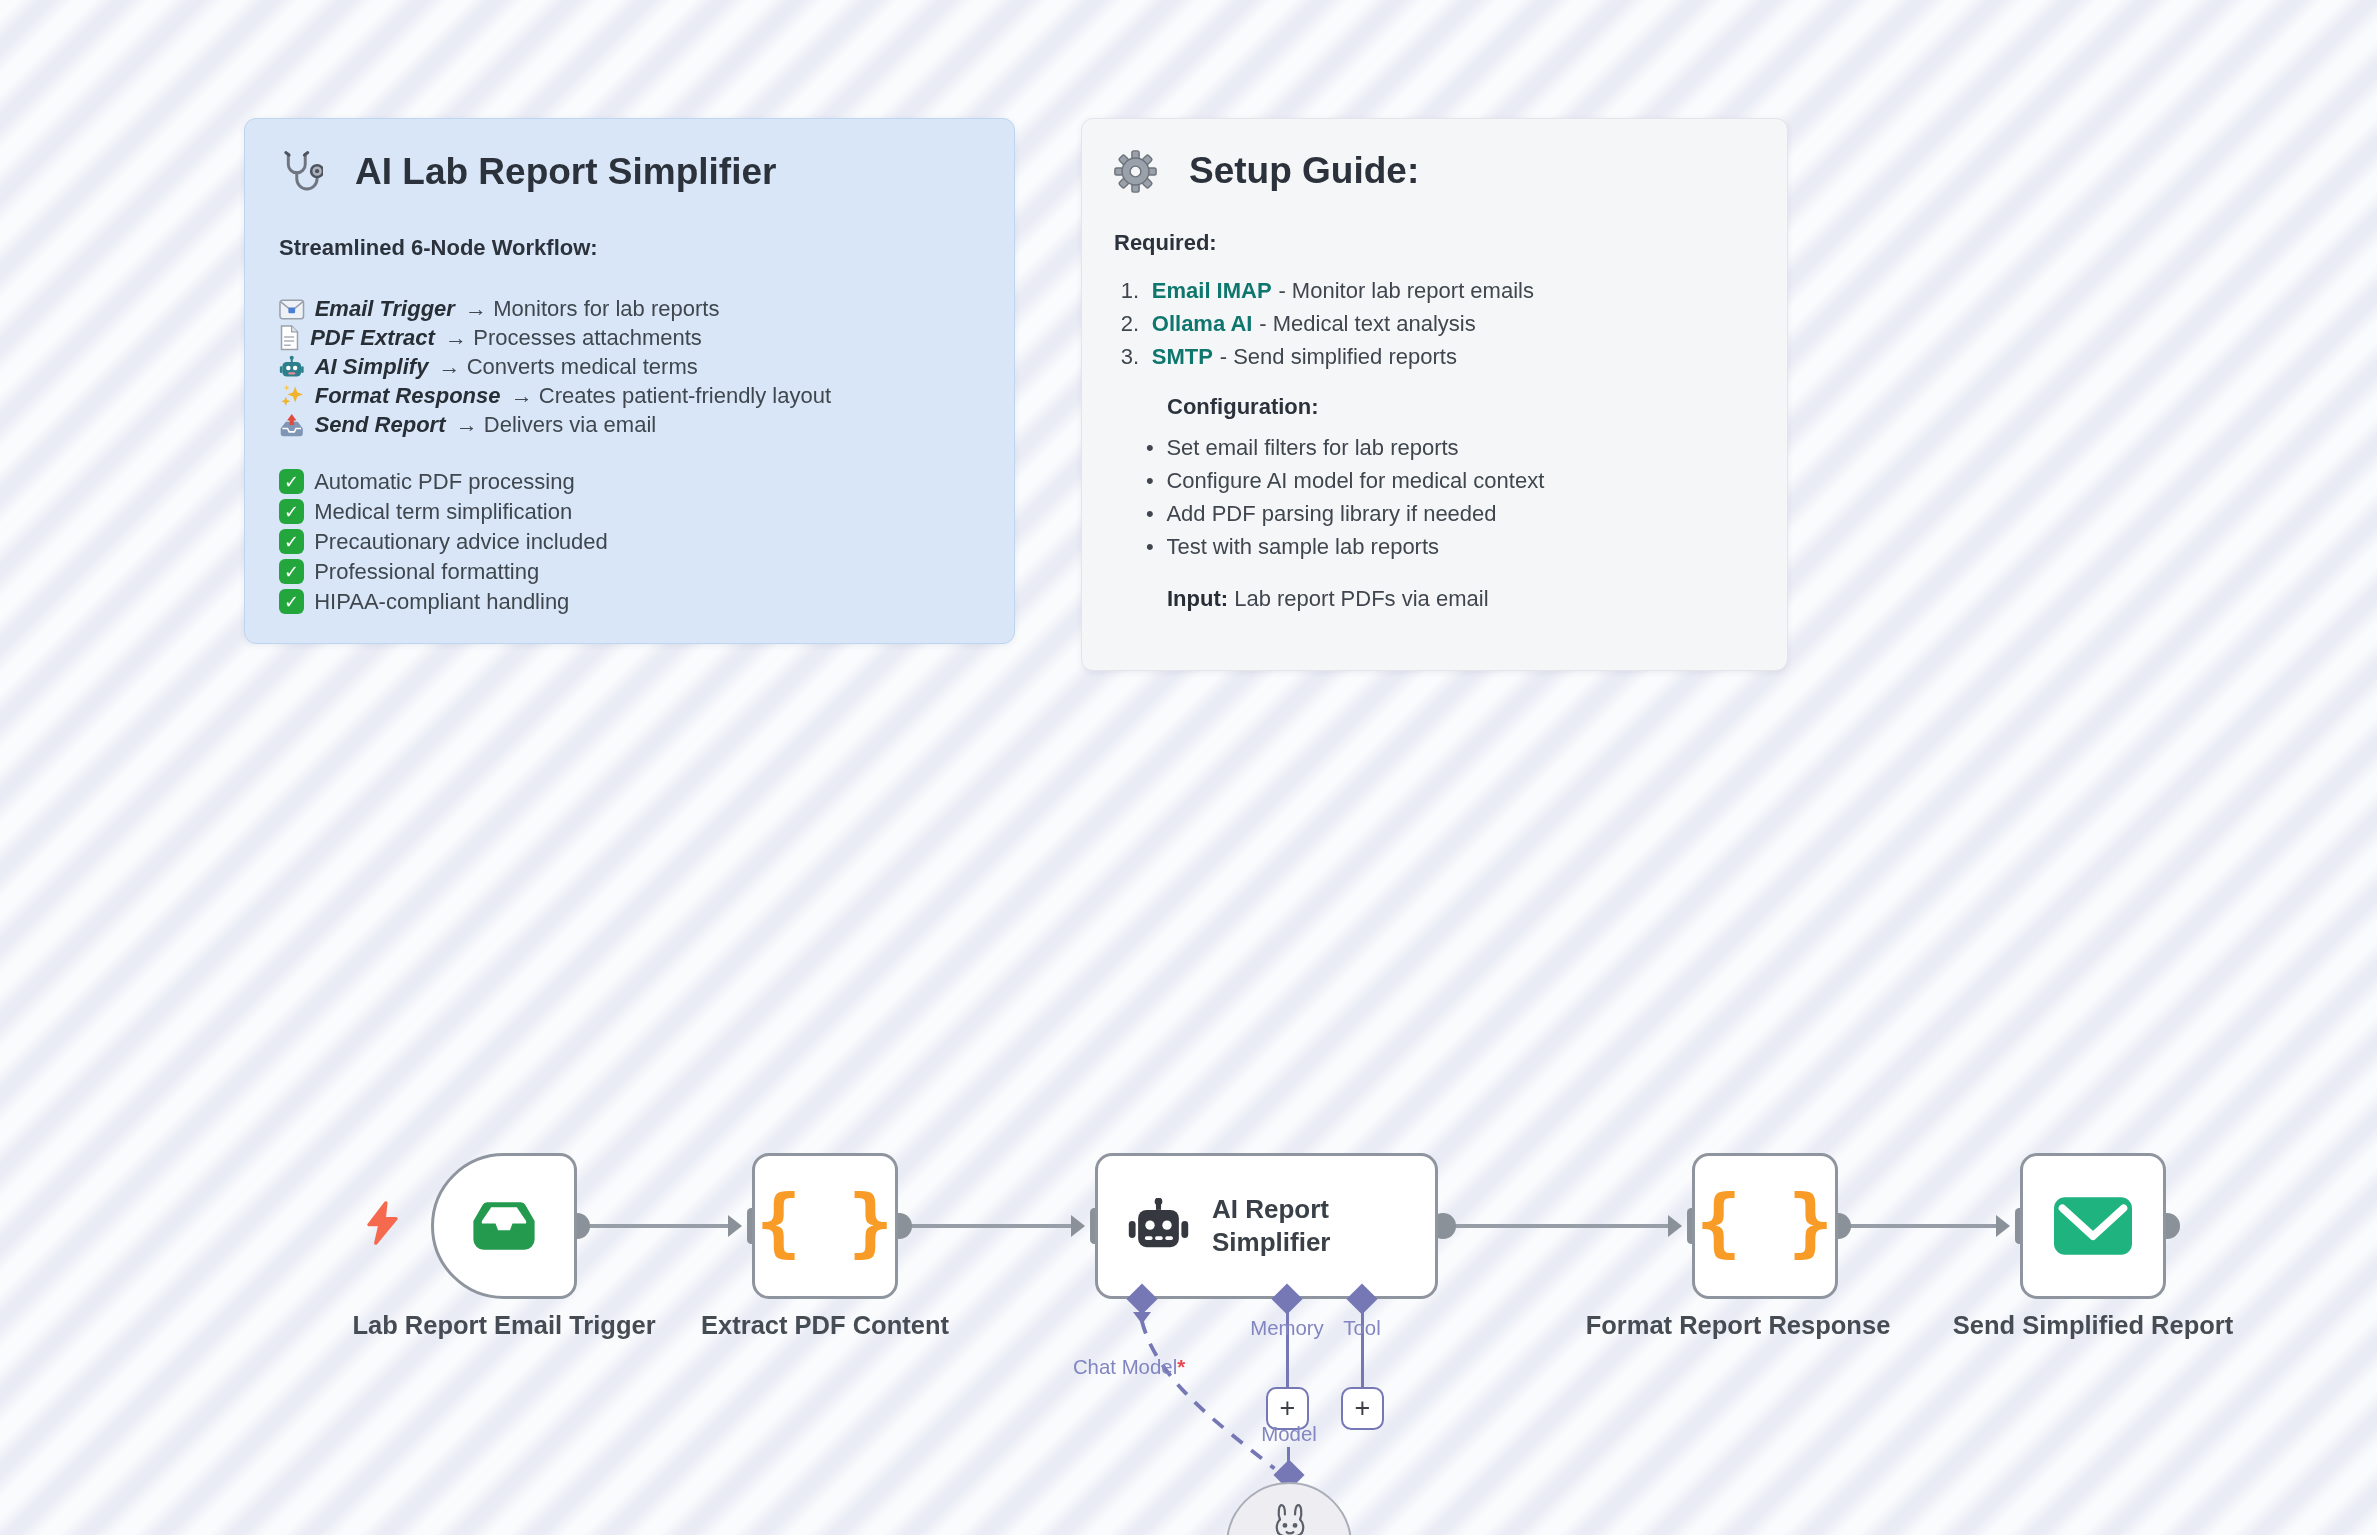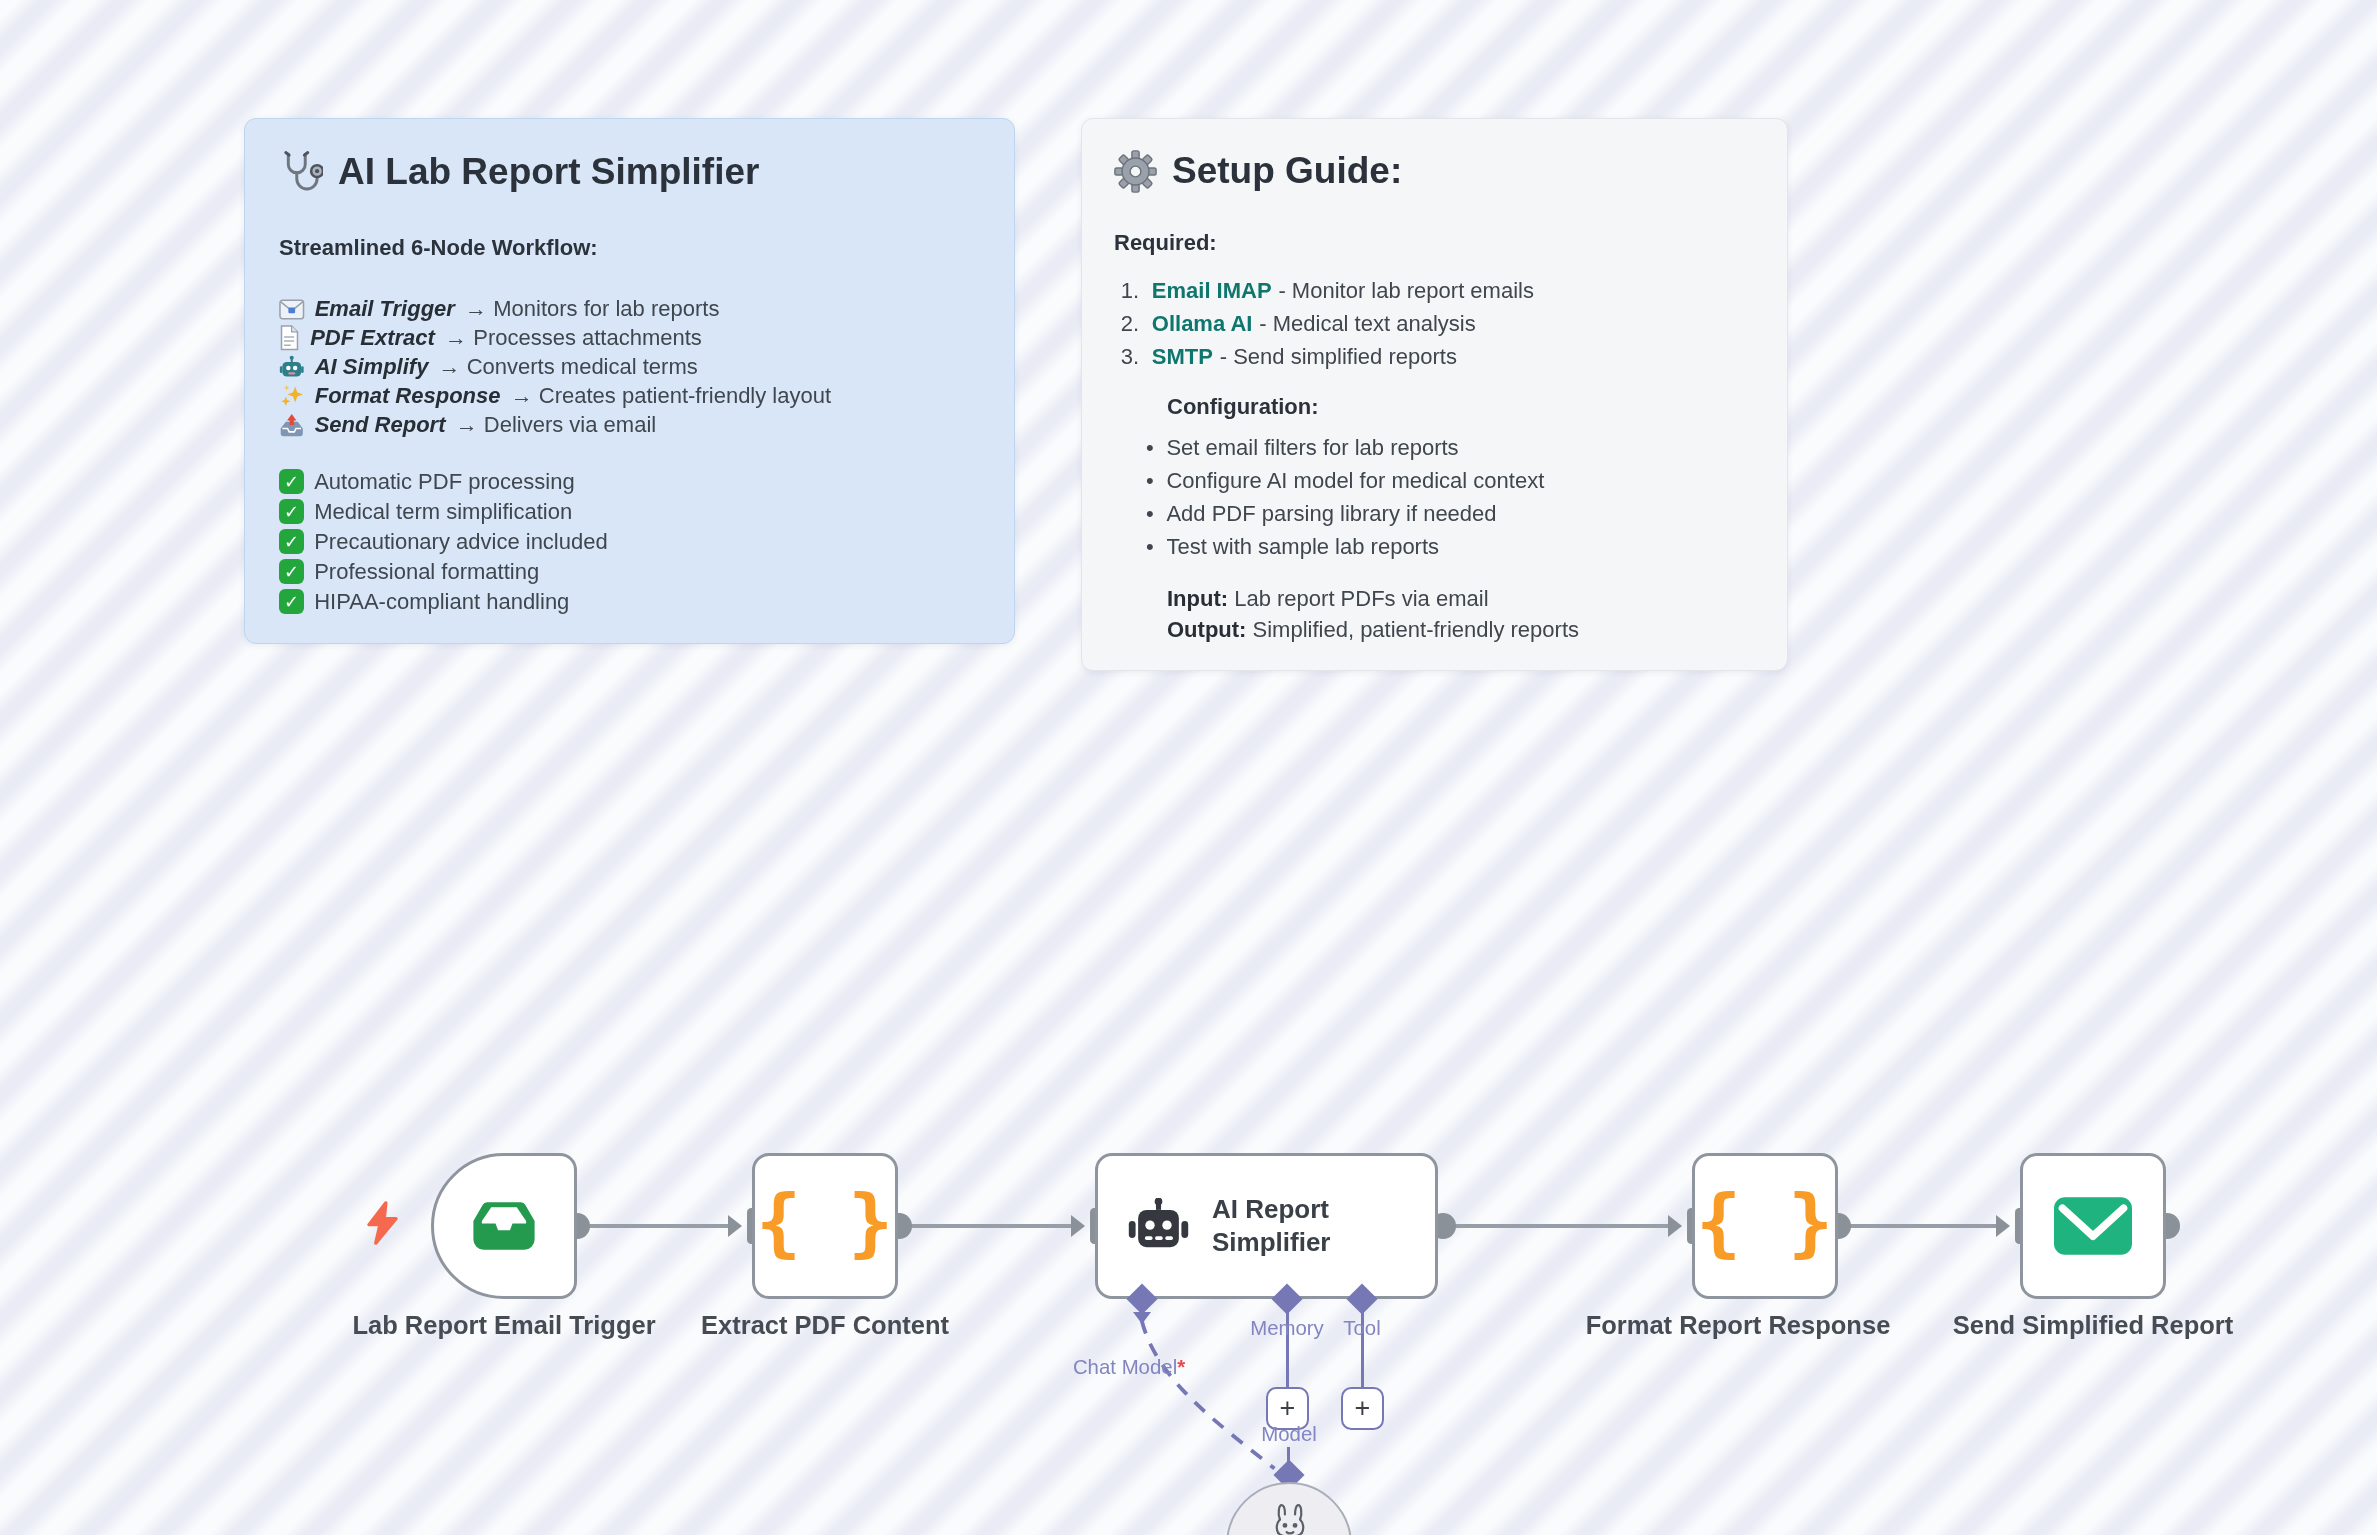--- a/index.html
+++ b/index.html
@@ -6,21 +6,21 @@
   body{
     width:2377px;height:1536px;overflow:hidden;position:relative;
     font-family:"Liberation Sans","DejaVu Sans",sans-serif;
     background:repeating-linear-gradient(135deg,#fafbfd 0px,#fafbfd 13.6px,#e9ebf5 29px,#e9ebf5 37px,#fafbfd 53px);
   }
   .abs{position:absolute;}
   
   .note{position:absolute;box-sizing:border-box;border-radius:12px;box-shadow:0 1.7px 6.8px rgba(40,60,90,.07);}
   .note-blue{left:244px;top:118px;width:771px;height:526px;background:#d8e6f7;border:1.7px solid #bdd5ee;padding:25.5px 34px;}
   .note-gray{left:1081px;top:118px;width:707px;height:553px;background:#f5f6f8;border:1.7px solid #e3e5eb;padding:25.5px 32px;}
-  .note-title{display:flex;align-items:center;gap:15px;font-size:37px;font-weight:bold;color:#2b323b;margin:5.1px 0 0 0;}
+  .note-title{display:flex;align-items:center;gap:32px;font-size:37px;font-weight:bold;color:#2b323b;margin:5.1px 0 0 0;}
   .note-sub{margin-top:41px;font-size:22px;font-weight:bold;color:#2b323b;}
   .steps{margin-top:34px;}
   .step{display:flex;align-items:center;gap:10.2px;height:29px;font-size:22px;color:#3f464e;white-space:nowrap;}
   .step b{color:#272e36;font-style:italic;}
   .features{margin-top:27px;}
   .feature{display:flex;align-items:center;gap:10.2px;height:30px;font-size:22px;color:#3f464e;white-space:nowrap;}
   .check{display:inline-flex;align-items:center;justify-content:center;width:25px;height:25px;border-radius:6px;background:#23a73d;color:#fff;font-size:18px;font-weight:bold;flex:0 0 auto;}
   .req-label{margin-top:37px;font-size:22px;font-weight:bold;color:#2b323b;}
   .olist{margin-top:19px;}
   .olist-row{display:flex;height:33px;font-size:22px;color:#3f464e;align-items:center;white-space:nowrap;}
@@ -200,21 +200,20 @@
       <span class="dot">•</span>
       <span>Add PDF parsing library if needed</span>
     </div>
     <div class="ulist-row">
       <span class="dot">•</span>
       <span>Test with sample lab reports</span>
     </div>
   </div>
   <div class="io">
     <div><b>Input:</b> <span>Lab report PDFs via email</span></div>
-    <div><b>Output:</b> <span>Simplified, patient-friendly reports</span></div>
   </div>
 </section>
 
 <div class="wire" style="left:577px;width:154px;"></div>
 <div class="wire" style="left:899px;width:175px;"></div>
 <div class="wire" style="left:1438px;width:232px;"></div>
 <div class="wire" style="left:1838px;width:161px;"></div>
 
 <svg class="overlay" width="2377" height="1536" viewBox="0 0 2794 1805">
   <path d="M1342 1552 C1360 1622 1428 1670 1498 1726" fill="none" stroke="#7678b6" stroke-width="4.5" stroke-dasharray="16 13"></path>

